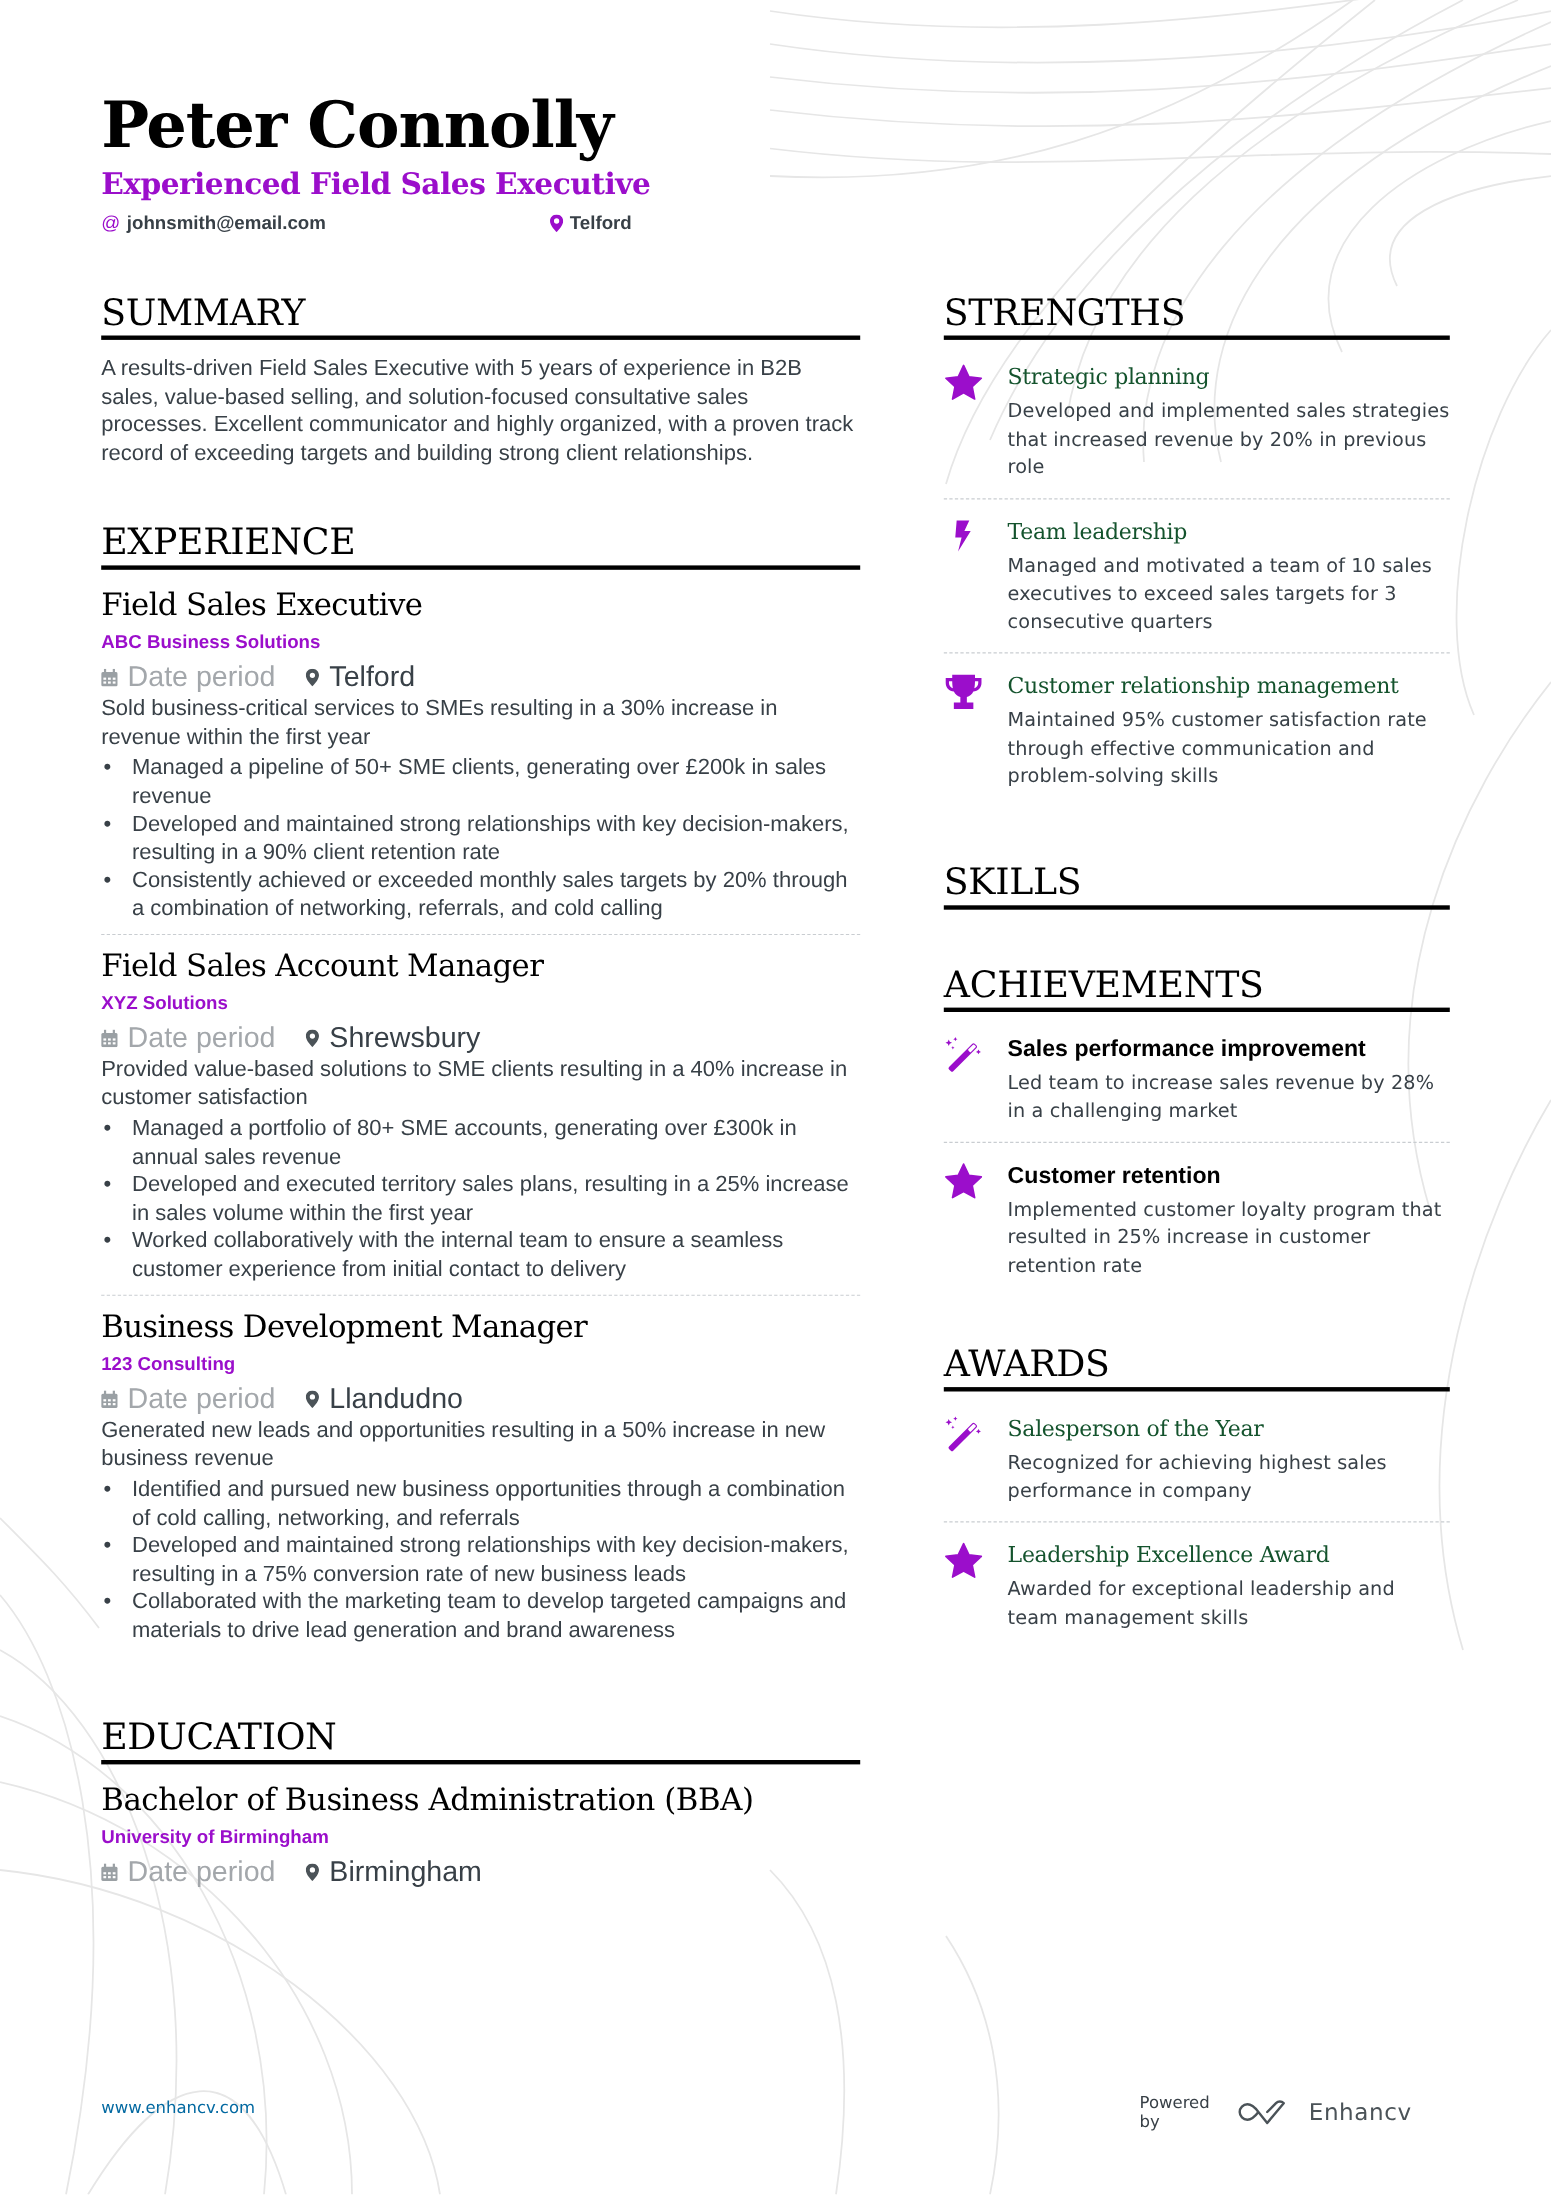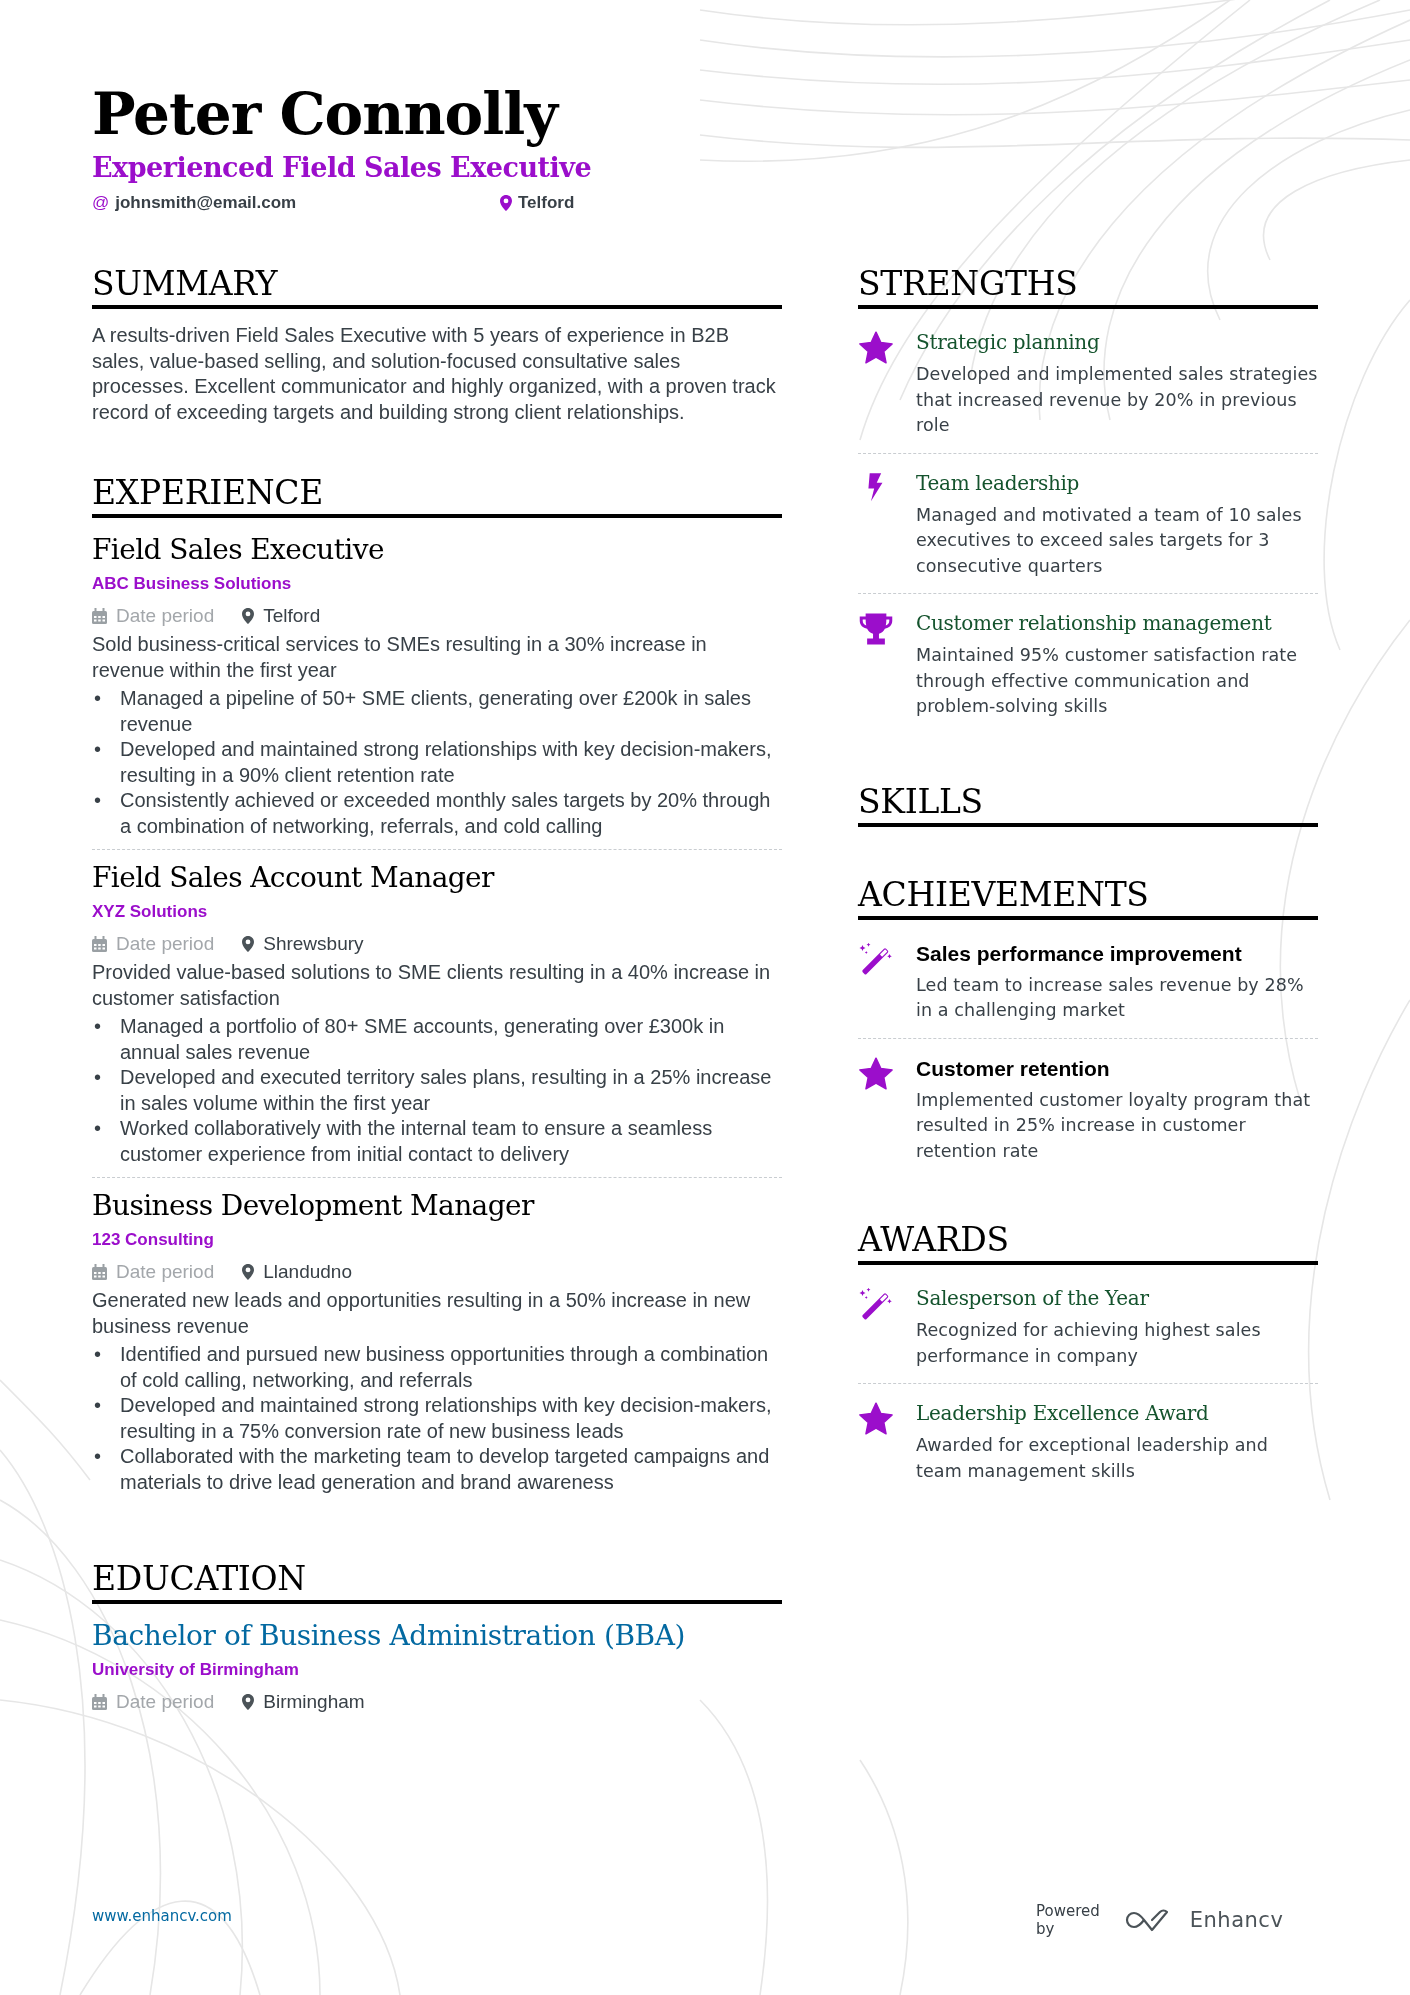--- a/index.html
+++ b/index.html
@@ -25,30 +25,30 @@
 
   .body-text { font-family: "Liberation Sans", sans-serif; font-size: 20px; line-height: 25.5px; color: #384047; }
 
   .summary { margin-bottom: 46px; }
 
   
   .job { padding-bottom: 10px; }
   .job + .job { border-top: 1.5px dashed #c9cdd1; padding-top: 10px; }
   .job-title { font-family: "DejaVu Serif", serif; font-size: 28px; color: #000; line-height: 36px; letter-spacing: -0.6px; white-space: nowrap; }
   .company { font-size: 17px; font-weight: bold; color: #9b0ecb; line-height: 32px; }
-  .meta { display: flex; align-items: center; font-size: 19px; line-height: 31px; }
+  .meta { display: flex; align-items: center; font-size: 26px; line-height: 31px; }
   .meta .date { color: #a3a7ab; display: inline-flex; align-items: center; gap: 9px; margin-right: 28px; }
   .meta .loc { color: #384047; display: inline-flex; align-items: center; gap: 9px; }
   .job-desc { margin-top: 1px; }
   .bullets { list-style: none; margin-top: 3px; }
   .bullets li { position: relative; padding-left: 28px; }
   .bullets li::before { content: "•"; position: absolute; left: 2px; top: 0; color: #384047; }
 
   .experience { margin-bottom: 52px; }
-  .edu-title { font-family: "DejaVu Serif", serif; font-size: 28px; color: #0369a1; line-height: 36px; letter-spacing: -0.4px; white-space: nowrap; }
+  .edu-title { font-family: "DejaVu Serif", serif; font-size: 28px; color: #000000; line-height: 36px; letter-spacing: -0.4px; white-space: nowrap; }
 
   
   .r-item { display: flex; padding: 6px 0 14px 0; }
   .r-item + .r-item { border-top: 1.5px dashed #c9cdd1; padding-top: 16px; }
   .r-icon { width: 58px; flex: none; padding-top: 2px; color: #9b0ecb; }
   .r-body { flex: 1; }
   .r-title-serif { font-family: "DejaVu Serif", serif; font-weight: normal; font-size: 20px; line-height: 27px; color: #14532d; letter-spacing: -0.3px; }
   .r-title-sans { font-family: "Liberation Sans", sans-serif; font-weight: bold; font-size: 21px; line-height: 27px; color: #000; }
   .r-desc { font-family: "DejaVu Sans", sans-serif; font-size: 17.5px; line-height: 25.5px; color: #384047; margin-top: 6px; letter-spacing: 0.1px; }
 

